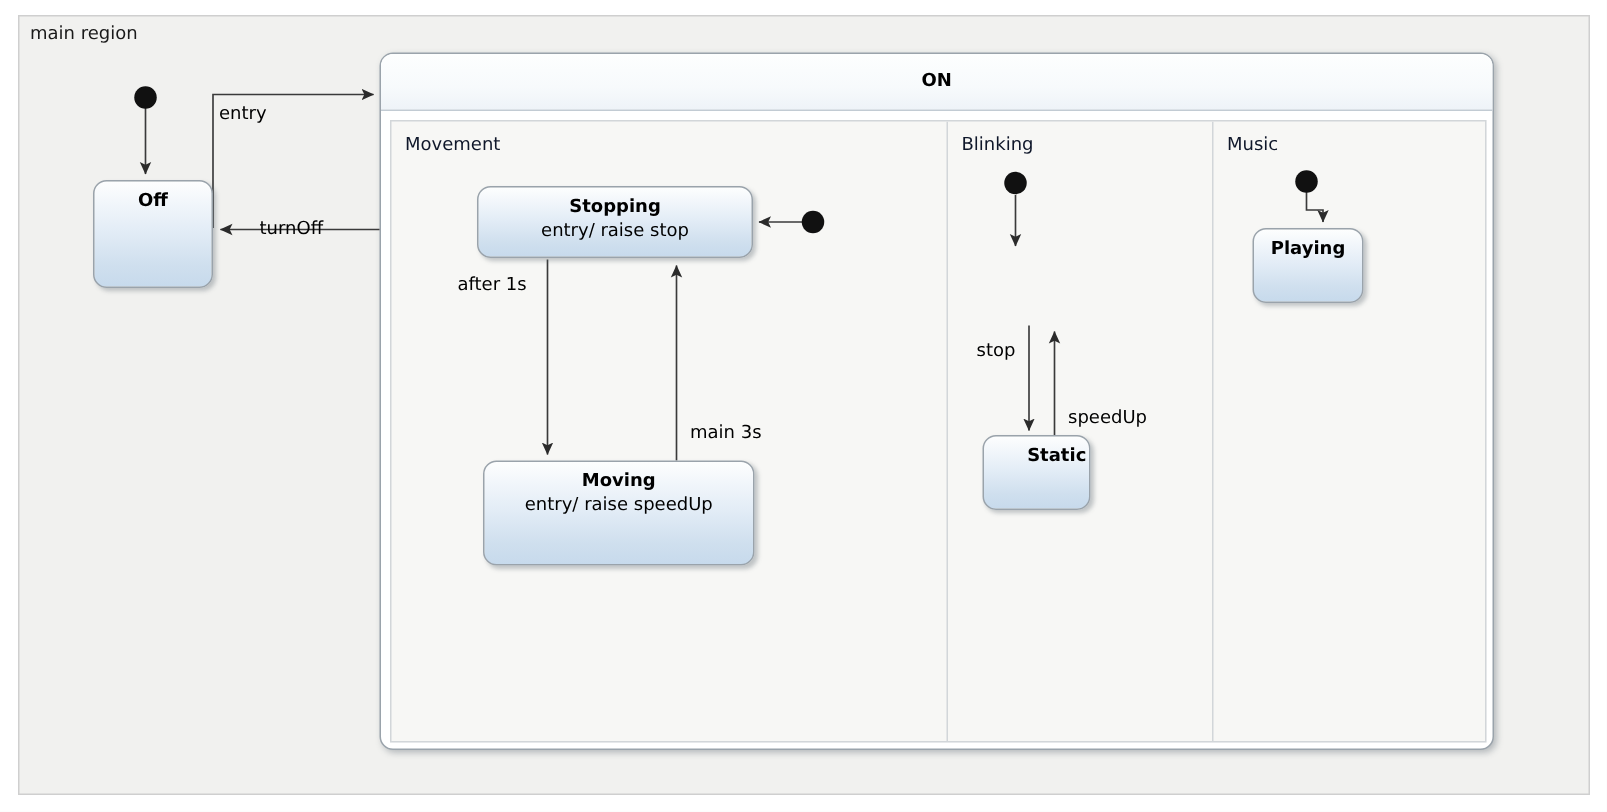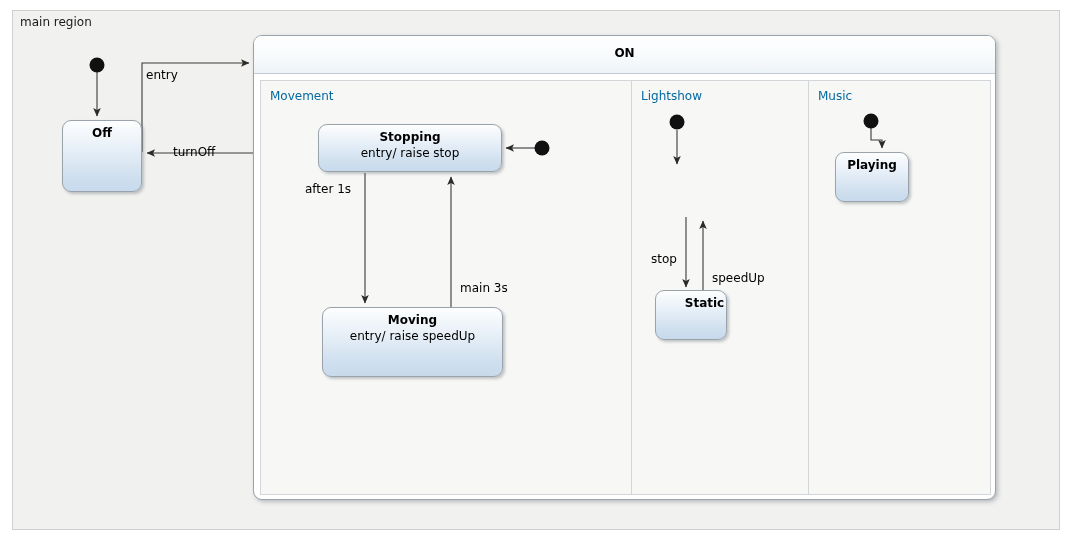--- a/index.html
+++ b/index.html
@@ -131,21 +131,21 @@
     overflow: hidden;
   }
   .region.divided {
     border-left: 1px solid #d2d6d9;
   }
   .region-label {
     position: absolute;
     left: 9px;
     top: 8px;
     font-size: 12px;
-    color: #0369a1;
+    color: #0f172a;
     white-space: nowrap;
   }
 
   
   .tlabel {
     position: absolute;
     font-size: 12px;
     color: #000000;
     white-space: nowrap;
   }
@@ -162,21 +162,21 @@
     <div id="on-header"></div>
     <div id="on-title">ON</div>
 
     <div id="on-body">
 
       <div class="region" style="left:0px; width:370px;">
         <div class="region-label">Movement</div>
       </div>
 
       <div class="region divided" style="left:370px; width:177px;">
-        <div class="region-label">Lightshow</div>
+        <div class="region-label">Blinking</div>
       </div>
 
       <div class="region divided" style="left:547px; width:184px;">
         <div class="region-label">Music</div>
       </div>
     </div>
   </div>
 
   <svg id="draw" viewBox="0 0 1071 541" xmlns="http://www.w3.org/2000/svg">
     <defs>
@@ -238,17 +238,17 @@
   </div>
 
   <div class="tlabel" style="left:146px; top:68px;">entry</div>
 
   <div class="tlabel" style="left:173px; top:145px;">turnOff</div>
 
   <div class="tlabel" style="left:305px; top:182px;">after 1s</div>
 
   <div class="tlabel" style="left:460px; top:281px;">main 3s</div>
 
-  <div class="tlabel" style="left:651px; top:226px;margin-top:26px;">stop</div>
+  <div class="tlabel" style="left:651px; top:226px;">stop</div>
 
   <div class="tlabel" style="left:712px; top:271px;">speedUp</div>
 
 </div>
 
 </body></html>

